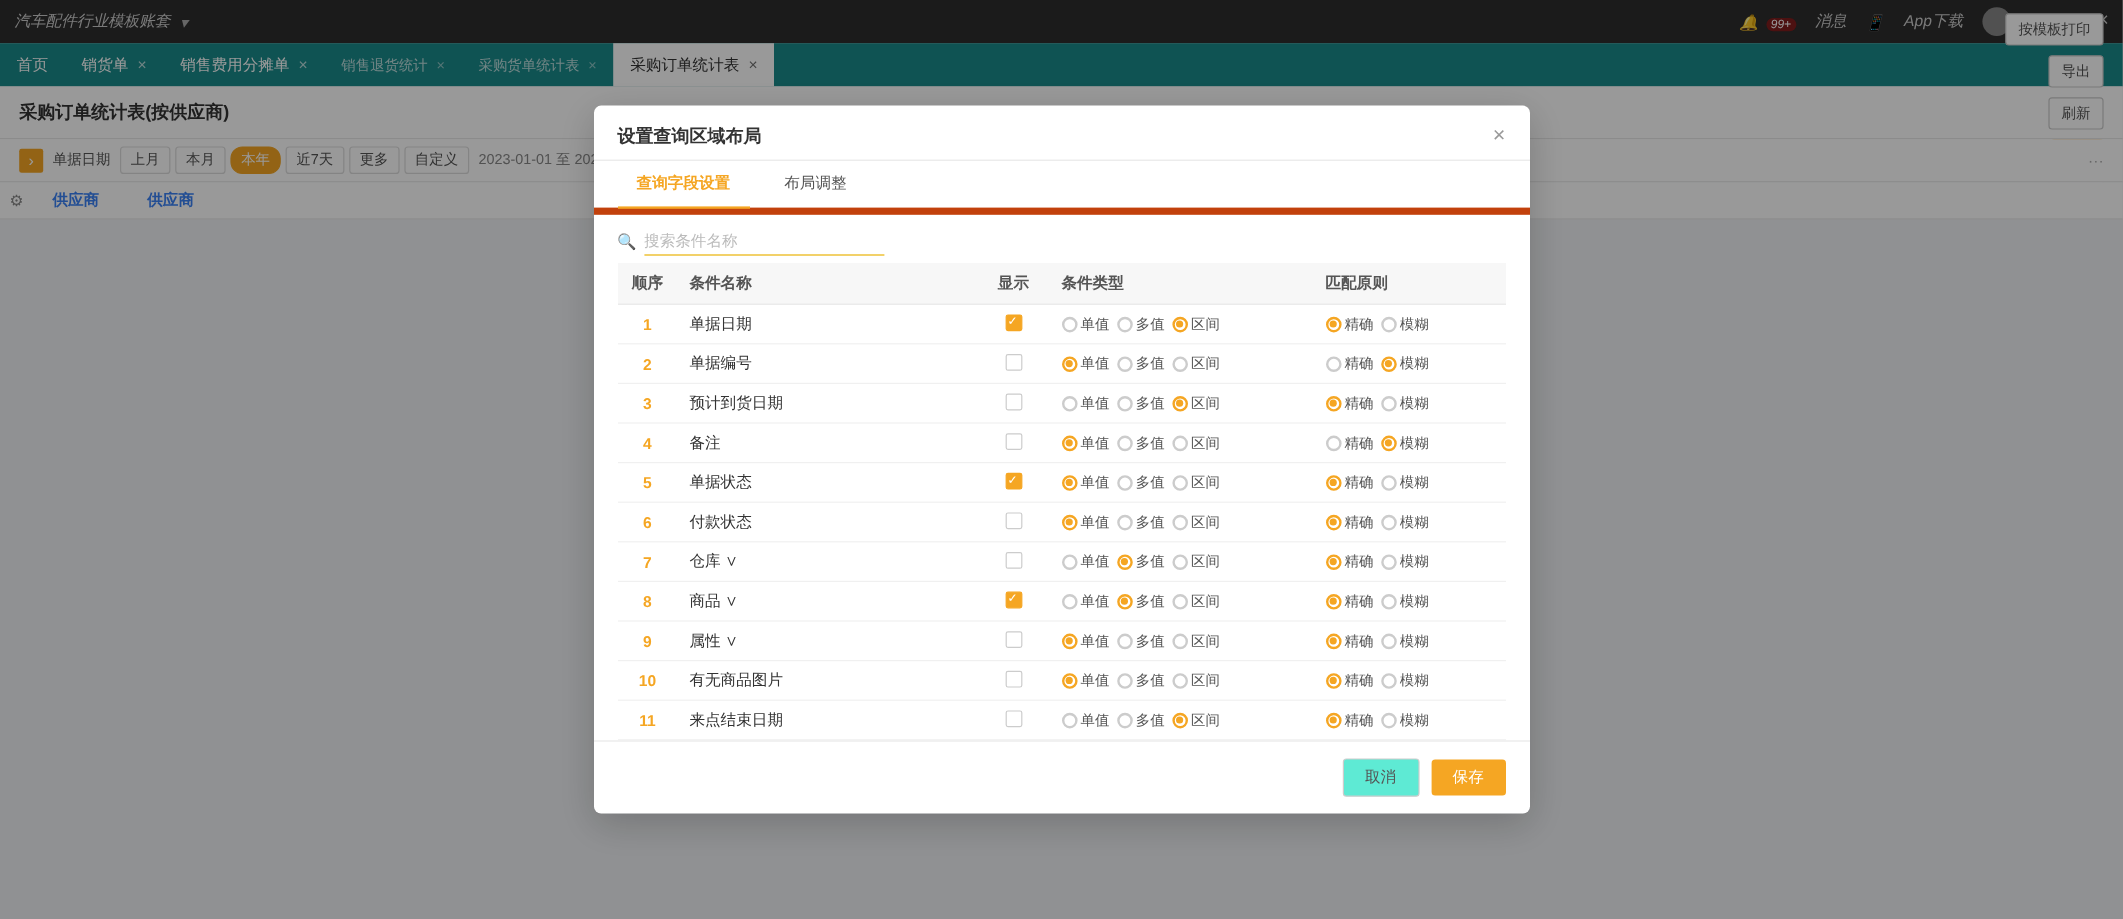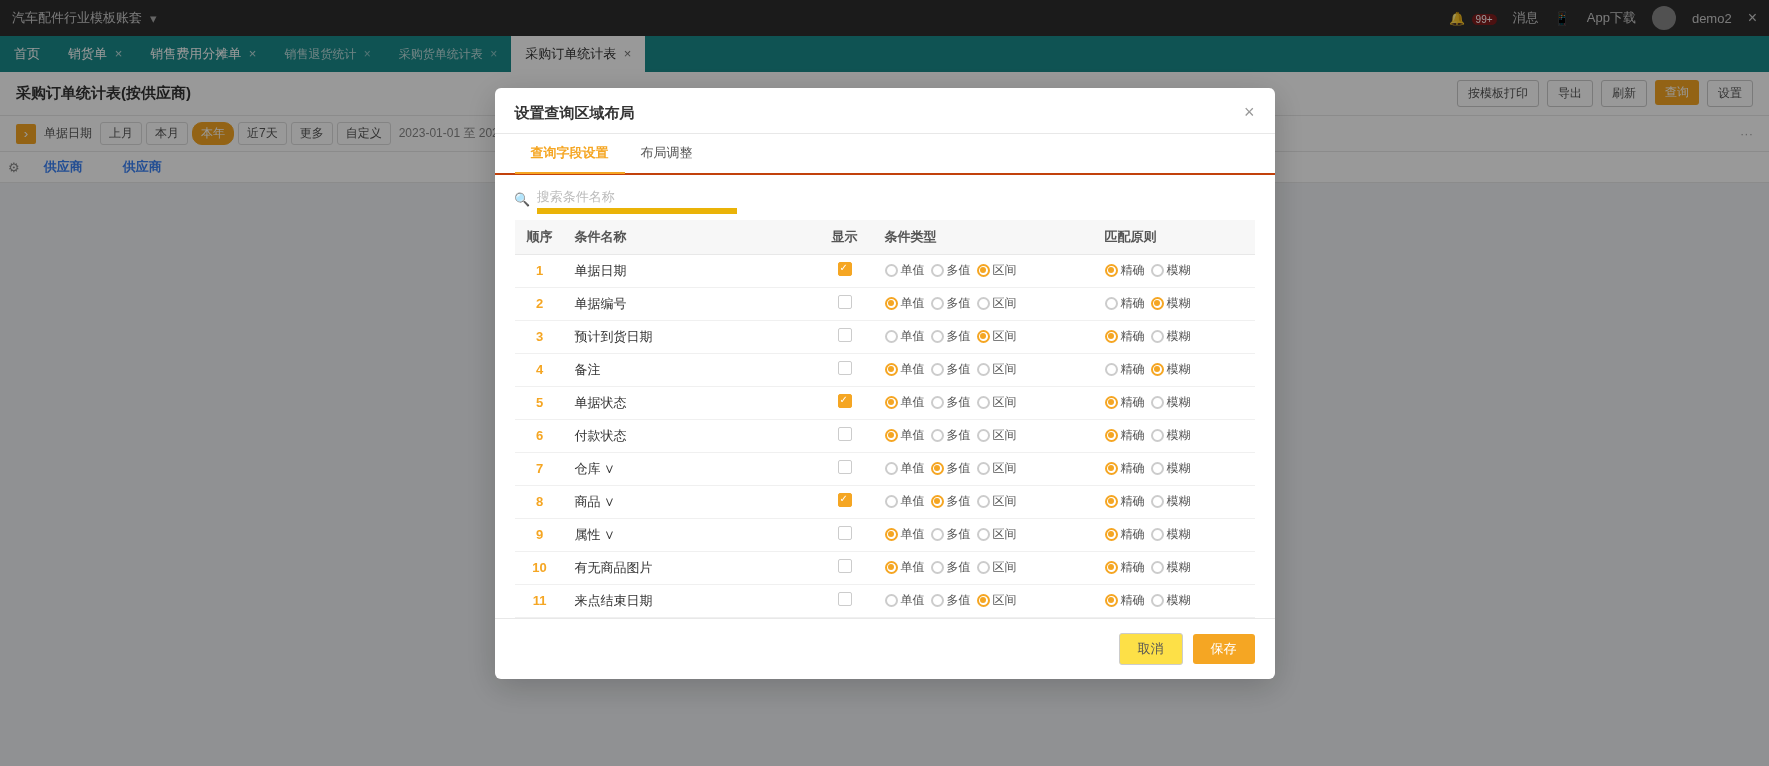--- a/index.html
+++ b/index.html
@@ -6,20 +6,21 @@
     body { font-family: 'Microsoft YaHei', sans-serif; font-size: 13px; background: #f0f0f0; overflow: hidden; }
 
     
     .topbar {
       height: 36px;
       background: #2d2d2d;
       display: flex;
       align-items: center;
       padding: 0 12px;
       justify-content: space-between;
+      font-style: italic;
     }
     .topbar-left { display: flex; align-items: center; gap: 8px; color: #ccc; font-size: 13px; }
     .topbar-right { display: flex; align-items: center; gap: 16px; color: #ccc; font-size: 13px; }
     .topbar-right .badge {
       background: #7f1d1d; color: white; border-radius: 8px; padding: 0 4px; font-size: 10px; margin-left: 2px;
     }
     .topbar-right .user-avatar {
       width: 24px; height: 24px; background: #888; border-radius: 50%; display: inline-block; vertical-align: middle;
     }
     .close-x { color: #ccc; cursor: pointer; font-size: 16px; }
@@ -48,21 +49,21 @@
     .page-header {
       height: 44px;
       background: #fff;
       display: flex;
       align-items: center;
       padding: 0 16px;
       justify-content: space-between;
       border-bottom: 1px solid #e8e8e8;
     }
     .page-title { font-size: 15px; font-weight: bold; color: #333; }
-    .page-actions { display: flex; align-items: flex-start; gap: 8px; }
+    .page-actions { display: flex; align-items: flex-end; gap: 8px; flex-direction: column; }
     .btn-outline { border: 1px solid #ccc; background: #fff; padding: 4px 10px; border-radius: 3px; cursor: pointer; font-size: 12px; color: #555; }
     .btn-primary { background: #f5a623; border: none; color: #fff; padding: 4px 10px; border-radius: 3px; cursor: pointer; font-size: 12px; }
 
     
     .filterbar {
       background: #fff;
       padding: 6px 16px;
       display: flex;
       align-items: center;
       gap: 8px;
@@ -115,22 +116,22 @@
       border-bottom: 1px solid #e8e8e8;
       gap: 40px;
     }
     .modal-title { font-size: 15px; font-weight: bold; color: #333; }
     .modal-close { cursor: pointer; color: #999; font-size: 18px; background: none; border: none; }
 
     
     .modal-tabs {
       display: flex;
       padding: 0 20px;
-      border-bottom: 2px solid #c2410c;
-      gap: 0;
+      border-bottom: 6px solid #c2410c;
+      gap: 13px;
     }
     .modal-tab {
       padding: 10px 16px;
       cursor: pointer;
       font-size: 13px;
       color: #555;
       border-bottom: 2px solid transparent;
       margin-bottom: -1px;
     }
     .modal-tab.active {
@@ -141,21 +142,21 @@
 
     
     .modal-search {
       padding: 10px 20px 6px 20px;
       display: flex;
       align-items: center;
       gap: 6px;
     }
     .modal-search-input {
       border: none;
-      border-bottom: 6px solid #eab308;
+      border-bottom: 1px solid #eab308;
       outline: none;
       font-size: 13px;
       padding: 4px 0;
       width: 200px;
       color: #555;
     }
     .modal-search-input::placeholder { color: #bbb; }
 
     
     .modal-table {
@@ -210,21 +211,21 @@
 
     
     .modal-footer {
       display: flex;
       justify-content: flex-end;
       align-items: center;
       padding: 14px 20px;
       border-top: 1px solid #e8e8e8;
       gap: 10px;
     }
-    .btn-cancel { border: 1px solid #ccc; background: #fde047; padding: 6px 18px; border-radius: 3px; cursor: pointer; font-size: 13px; color: #555; }
+    .btn-cancel { border: 1px solid #ccc; background: #5eead4; padding: 6px 18px; border-radius: 3px; cursor: pointer; font-size: 13px; color: #555; }
     .btn-save { background: #f5a623; border: none; color: #fff; padding: 6px 18px; border-radius: 3px; cursor: pointer; font-size: 13px; }
 
     
     .modal-table::-webkit-scrollbar { width: 6px; }
     .modal-table::-webkit-scrollbar-thumb { background: #ccc; border-radius: 3px; }
 
     .page-layout { display: flex; flex-direction: column; height: 766px; }
     .content-area { flex: 1; background: #f0f2f5; }
   </style>
 </head>

